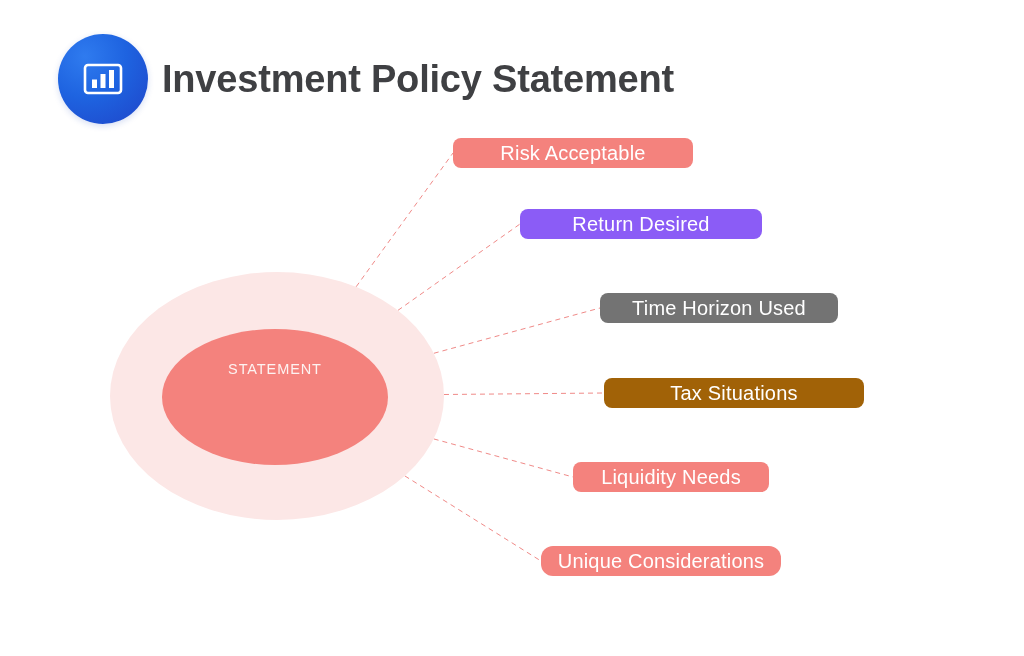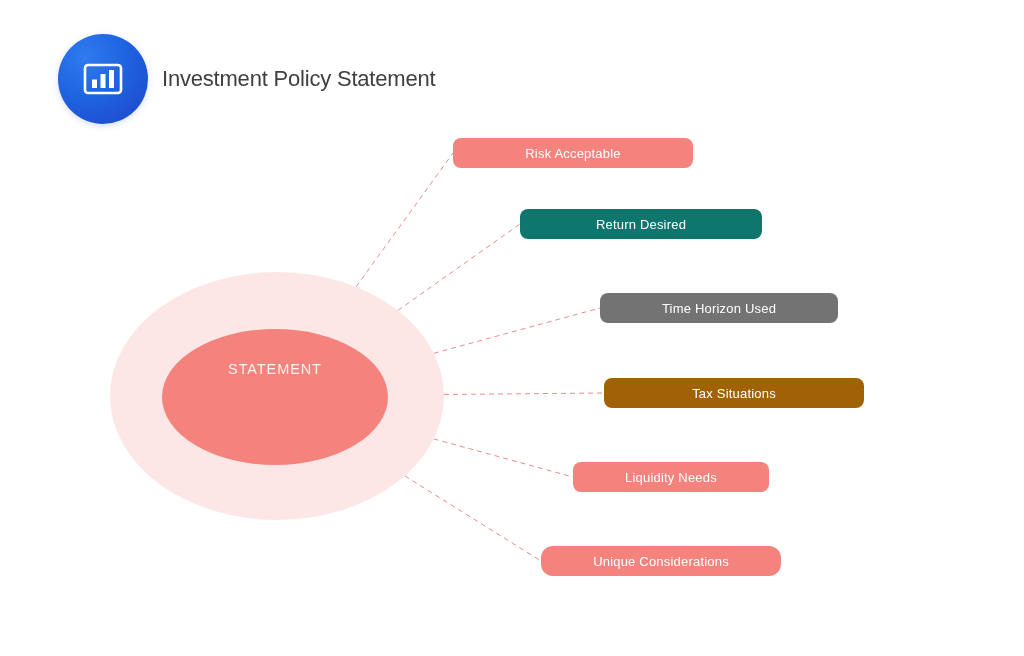--- a/index.html
+++ b/index.html
@@ -37,22 +37,22 @@
     border-radius: 50%;
     background: radial-gradient(circle at 30% 25%, #2f7bef 0%, #1e63e0 45%, #1f44c8 100%);
     display: flex;
     align-items: center;
     justify-content: center;
     box-shadow: 0 2px 6px rgba(30,70,190,0.18);
   }
   #logo-badge svg { display: block; }
   #page-title {
     margin-left: 14px;
-    font-size: 22px;
-    font-weight: normal;
+    font-size: 38px;
+    font-weight: bold;
     color: #3f4043;
     letter-spacing: -0.2px;
     white-space: nowrap;
     line-height: 1;
   }
 
   
   #diagram {
     position: absolute;
     left: 0;
@@ -77,21 +77,21 @@
 
   .node {
     position: absolute;
     height: 30px;
     border-radius: 8px;
     background: #f4827d;
     display: flex;
     align-items: center;
     justify-content: center;
     color: #ffffff;
-    font-size: 13px;
+    font-size: 20px;
     letter-spacing: 0.2px;
     white-space: nowrap;
     box-sizing: border-box;
     padding: 15px 18px;
   }
 </style>
 </head>
 <body>
 
 <div id="canvas">
@@ -122,21 +122,21 @@
   </svg>
 
   <div class="center-label">
     <div>STATEMENT</div>
   </div>
 
   <div id="node-layer">
       <div class="node" style="left: 453px; top: 138px; width: 240px; background: rgb(244, 130, 125); color: rgb(255, 255, 255);">
         <span>Risk Acceptable</span>
       </div>
-      <div class="node" style="left: 520px; top: 209px; width: 242px; background: #0f766e; color: rgb(255, 255, 255);">
+      <div class="node" style="left: 520px; top: 209px; width: 242px; background: #8b5cf6; color: rgb(255, 255, 255);">
         <span>Return Desired</span>
       </div>
       <div class="node" style="left: 600px; top: 293px; width: 238px; background: #737373; color: rgb(255, 255, 255);">
         <span>Time Horizon Used</span>
       </div>
       <div class="node" style="left: 604px; top: 378px; width: 260px; background: #a16207; color: rgb(255, 255, 255);">
         <span>Tax Situations</span>
       </div>
       <div class="node" style="left: 573px; top: 462px; width: 196px; background: rgb(244, 130, 125); color: rgb(255, 255, 255);">
         <span>Liquidity Needs</span>

